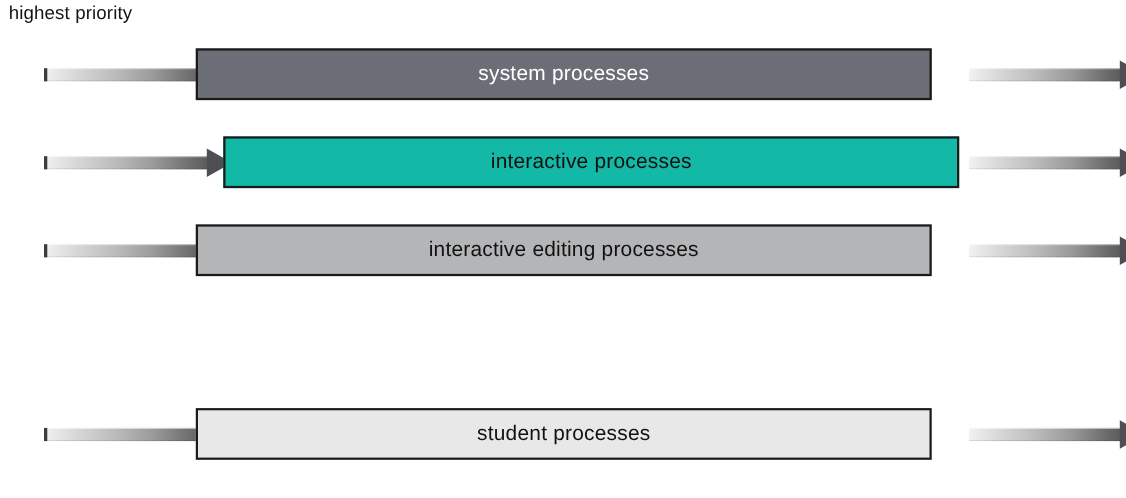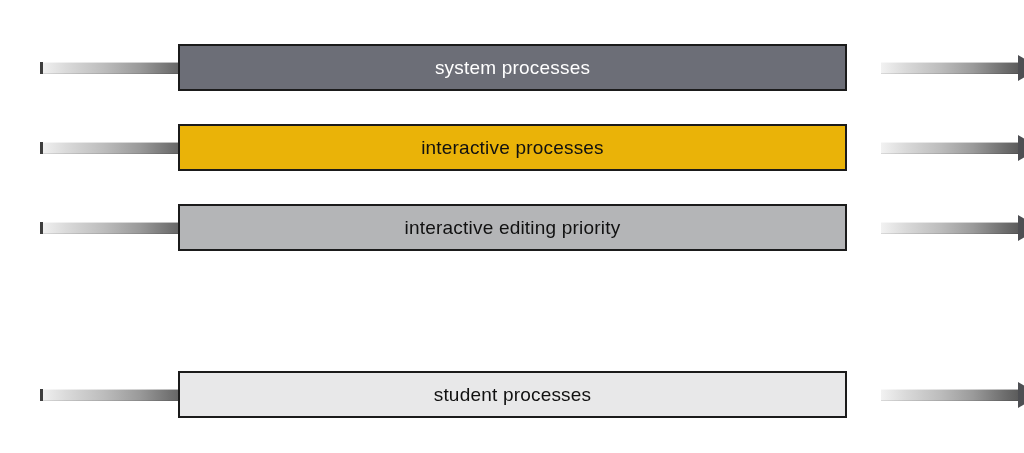--- a/index.html
+++ b/index.html
@@ -108,20 +108,21 @@
   #row-1 { top: 124px; }
   #row-2 { top: 204px; }
   #row-3 { top: 283px; }
   #row-4 { top: 343px; margin-top: 28px; }
 </style>
 </head>
 <body>
 
 <div id="diagram">
 
+  <div class="priority-label top">highest priority</div>
 
   <div class="queue-row" id="row-0">
     <div class="arrow arrow-in">
       <div class="tail"></div>
       <div class="tail-cap"></div>
       <div class="head"></div>
     </div>
     <div class="queue-bar" style="background-color: rgb(108, 110, 119); border-color: rgb(27, 27, 27);">
       <span class="bar-label" style="color: rgb(255, 255, 255);">system processes</span>
     </div>
@@ -130,37 +131,37 @@
       <div class="head"></div>
     </div>
   </div>
 
   <div class="queue-row" id="row-1">
     <div class="arrow arrow-in">
       <div class="tail"></div>
       <div class="tail-cap"></div>
       <div class="head"></div>
     </div>
-    <div class="queue-bar" style="background-color: #eab308; border-color: rgb(27, 27, 27);">
+    <div class="queue-bar" style="background-color: #14b8a6; border-color: rgb(27, 27, 27); margin-left: 25px;">
       <span class="bar-label" style="color: rgb(17, 17, 17);">interactive processes</span>
     </div>
     <div class="arrow arrow-out">
       <div class="tail"></div>
       <div class="head"></div>
     </div>
   </div>
 
   <div class="queue-row" id="row-2">
     <div class="arrow arrow-in">
       <div class="tail"></div>
       <div class="tail-cap"></div>
       <div class="head"></div>
     </div>
     <div class="queue-bar" style="background-color: rgb(180, 181, 183); border-color: rgb(27, 27, 27);">
-      <span class="bar-label" style="color: rgb(17, 17, 17);">interactive editing priority</span>
+      <span class="bar-label" style="color: rgb(17, 17, 17);">interactive editing processes</span>
     </div>
     <div class="arrow arrow-out">
       <div class="tail"></div>
       <div class="head"></div>
     </div>
   </div>
 
 
   <div class="queue-row" id="row-4">
     <div class="arrow arrow-in">

